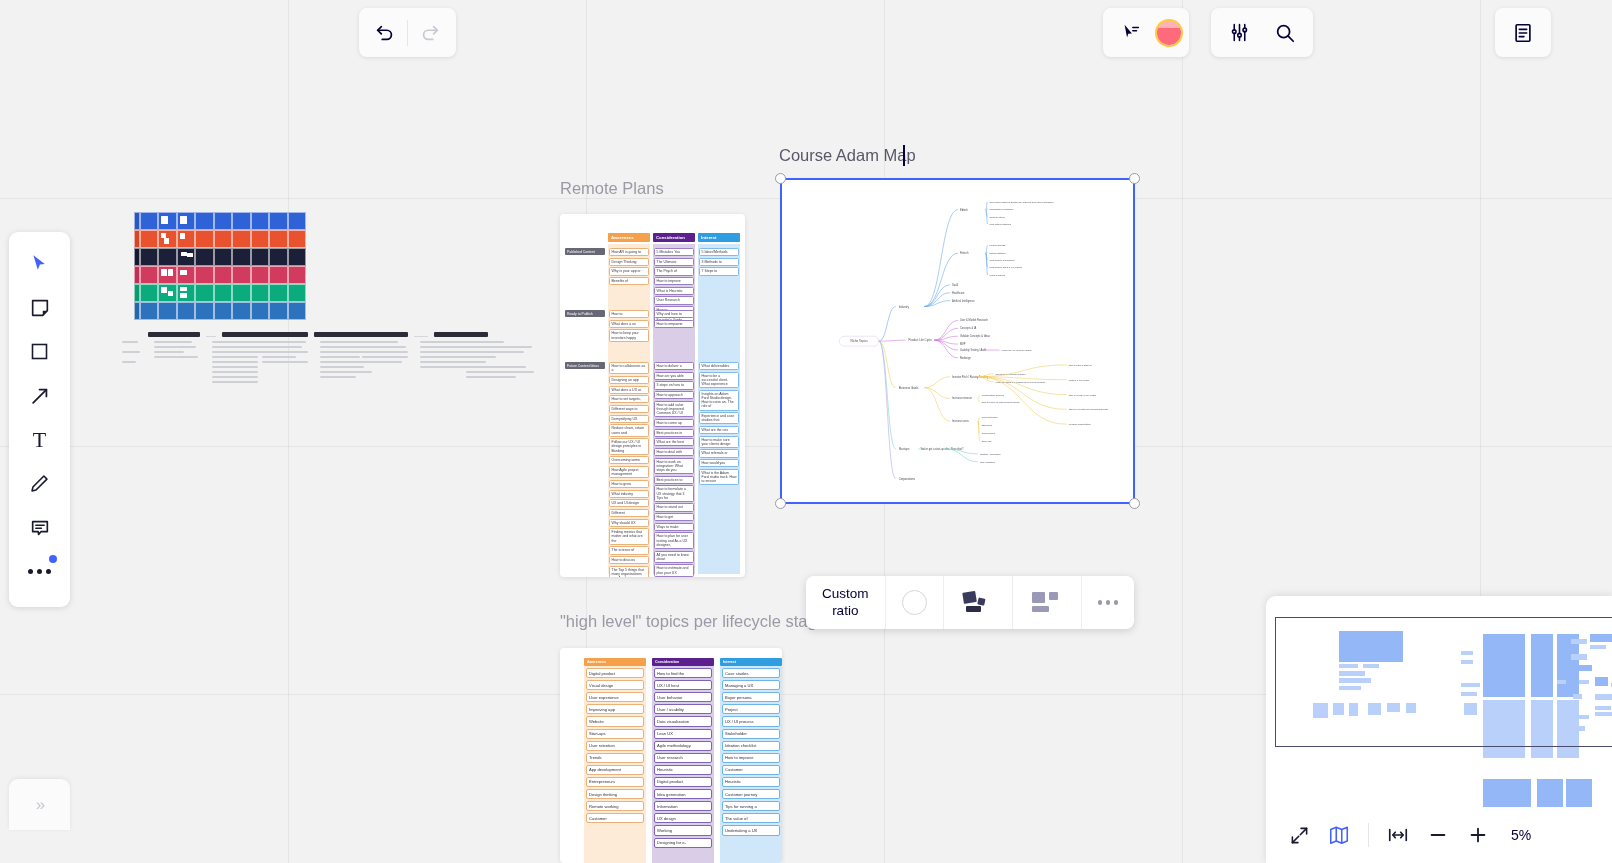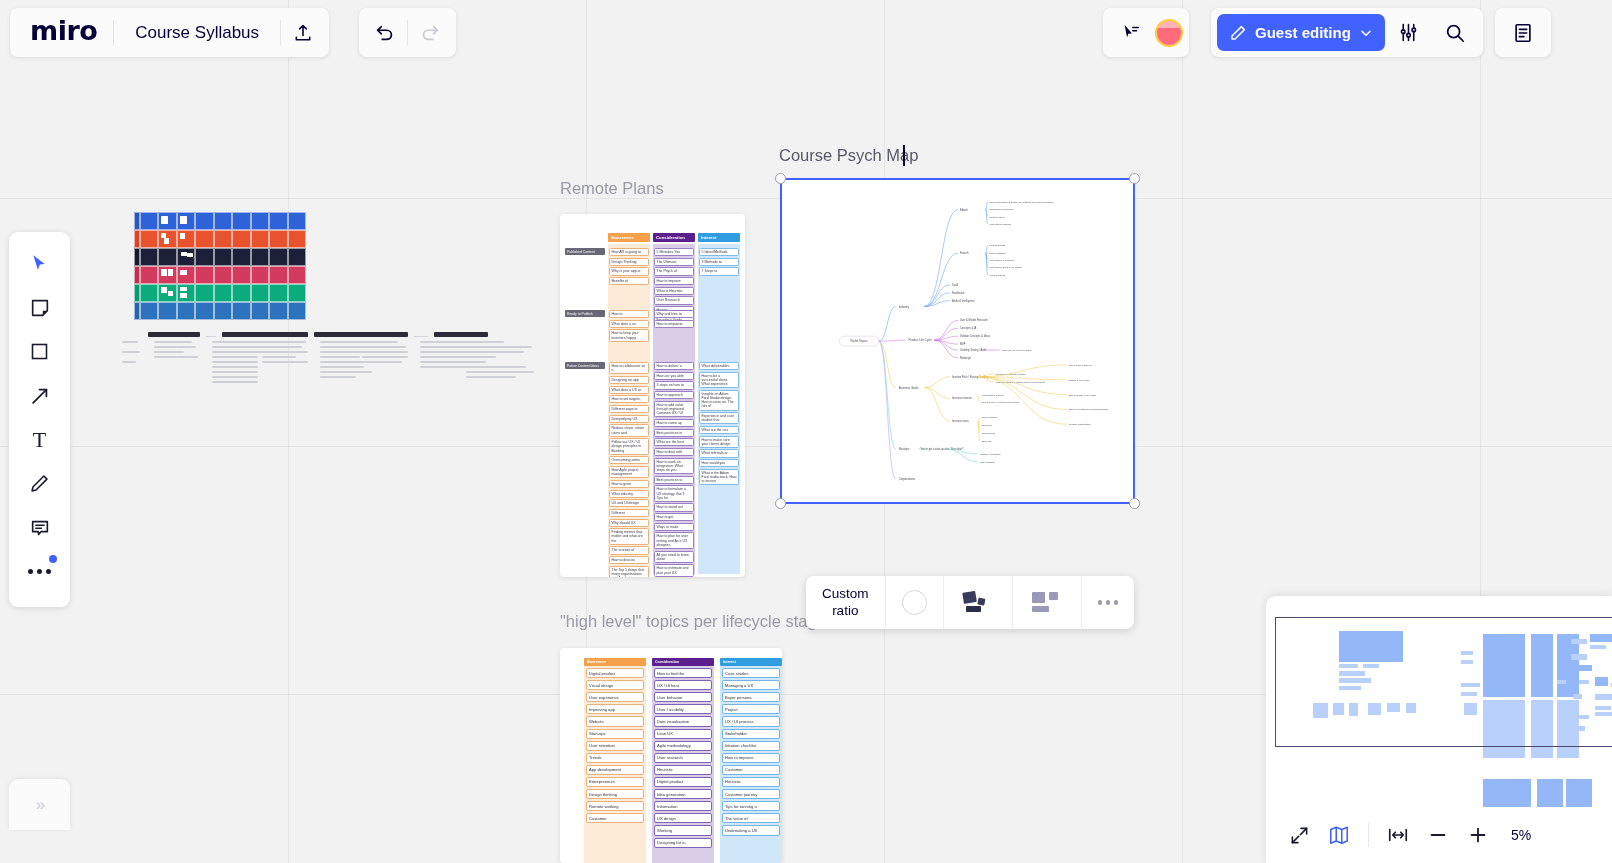--- a/index.html
+++ b/index.html
@@ -417,21 +417,21 @@
             <div class="ln" style="width:30px"></div>
             <div class="ln" style="width:20px"></div>
             <div class="ln" style="width:60px"></div>
             <div class="ln" style="width:68px"></div>
             <div class="ln" style="width:50px"></div>
           </div>
       </div>
     </div>
 
     <div class="obj-label" style="left:560px;top:179px;">Remote Plans</div>
-    <div class="obj-label" style="left:779px;top:146px;color:#58586a;">Course Psych Map</div>
+    <div class="obj-label" style="left:779px;top:146px;color:#58586a;">Course Adam Map</div>
     <div class="text-caret"></div>
     <div class="obj-label" style="left:560px;top:612px;">"high level" topics per lifecycle stag</div>
 
     <div class="board" id="lesson-board">
       <div style="position:absolute;left:4px;top:8px;right:4px;bottom:2px;">
 
         <div style="position:absolute;left:44px;top:11px;width:42px;">
           <div class="col-head" style="background:#f5a04a">Awareness</div>
         </div>
         <div style="position:absolute;left:89px;top:11px;width:42px;">
@@ -692,31 +692,20 @@
             <div class="chip" style="border-color: rgb(111, 181, 230); font-size: 4.1px;">Heuristic</div>
             <div class="chip" style="border-color: rgb(111, 181, 230); font-size: 4.1px;">Customer journey</div>
             <div class="chip" style="border-color: rgb(111, 181, 230); font-size: 4.1px;">Tips for running a</div>
             <div class="chip" style="border-color: rgb(111, 181, 230); font-size: 4.1px;">The value of</div>
             <div class="chip" style="border-color: rgb(111, 181, 230); font-size: 4.1px;">Undertaking a UX</div>
           </div>
       </div>
     </div>
   </div>
 
-  <div class="bar" id="brandbar">
-    <div class="miro-logo">miro</div>
-    <div class="vdiv"></div>
-    <div class="board-title">Course Syllabus</div>
-    <div class="vdiv"></div>
-    <div class="tb-btn">
-      <svg width="20" height="20" viewBox="0 0 24 24" fill="none" stroke="#050038" stroke-width="1.9" stroke-linecap="round" stroke-linejoin="round">
-        <path d="M12 3v12M12 3l-4 4M12 3l4 4M4 17v3h16v-3"></path>
-        </svg>
-    </div>
-  </div>
 
   <div class="bar" id="undobar">
     <div class="tb-btn">
       <svg width="22" height="22" viewBox="0 0 24 24" fill="none" stroke="#050038" stroke-width="1.9" stroke-linecap="round" stroke-linejoin="round">
         <path d="M4 9h10a5 5 0 0 1 0 10H9"></path>
           <path d="M4 9l4-4M4 9l4 4"></path>
         </svg>
     </div>
     <div class="vdiv"></div>
     <div class="tb-btn">
@@ -736,29 +725,20 @@
     <div class="tb-btn">
       <svg width="22" height="22" viewBox="0 0 24 24">
         <path d="M5 3l8 9.5-4 .4-1.3 4.1z" fill="#050038"></path>
         <path d="M14 6h6M14 9.5h4" stroke="#050038" stroke-width="1.7" stroke-linecap="round"></path>
         </svg>
     </div>
     <div class="avatar"></div>
   </div>
 
   <div class="bar" id="modebar">
-    <button id="guest-btn">
-      <svg width="18" height="18" viewBox="0 0 24 24" fill="none" stroke="#fff" stroke-width="1.9" stroke-linecap="round" stroke-linejoin="round">
-        <path d="M16.5 3.5l4 4L8 20H4v-4z"></path>
-        </svg>
-      <span>Guest editing</span>
-      <svg width="14" height="14" viewBox="0 0 24 24" fill="none" stroke="#fff" stroke-width="2.6" stroke-linecap="round" stroke-linejoin="round">
-        <path d="M5 9l7 7 7-7"></path>
-        </svg>
-    </button>
     <div class="tb-btn">
       <svg width="21" height="21" viewBox="0 0 24 24" stroke="#050038" stroke-width="1.8" fill="none" stroke-linecap="round">
         <path d="M6 3v6M6 13v8M12 3v10M12 17v4M18 3v4M18 11v10"></path>
         <circle cx="6" cy="11" r="2"></circle>
           <circle cx="12" cy="15" r="2"></circle>
           <circle cx="18" cy="9" r="2"></circle>
         </svg>
     </div>
     <div class="tb-btn">
       <svg width="22" height="22" viewBox="0 0 24 24" stroke="#050038" stroke-width="1.9" fill="none" stroke-linecap="round">

